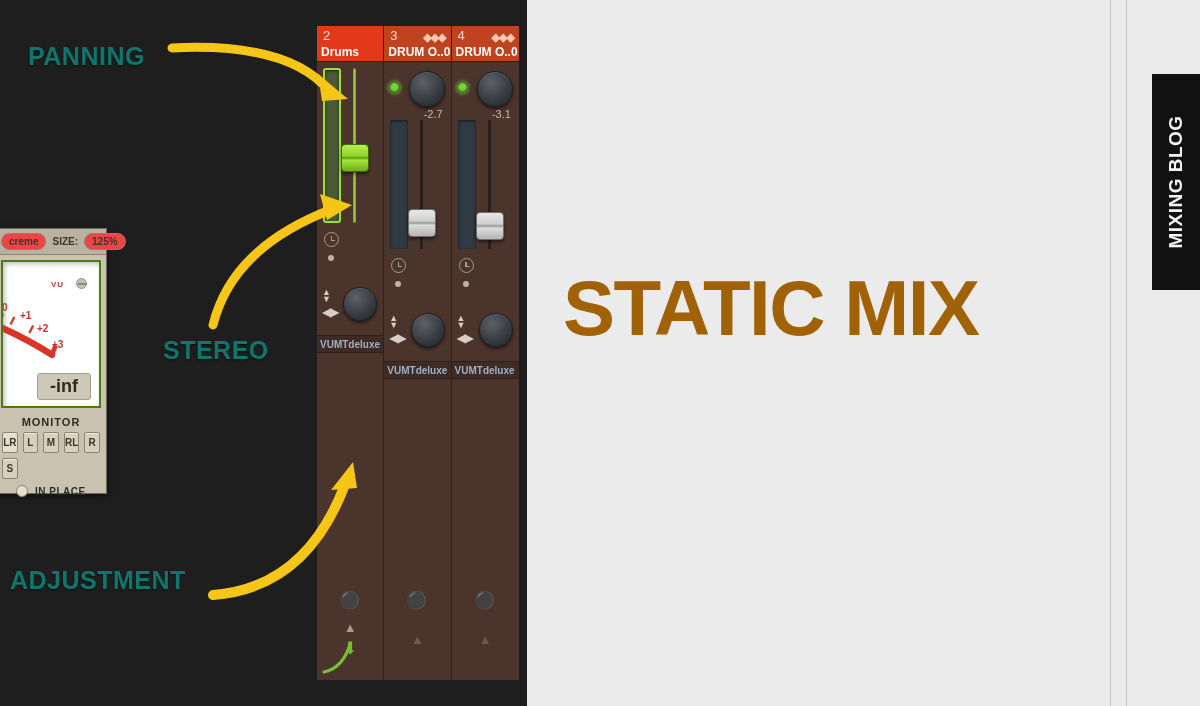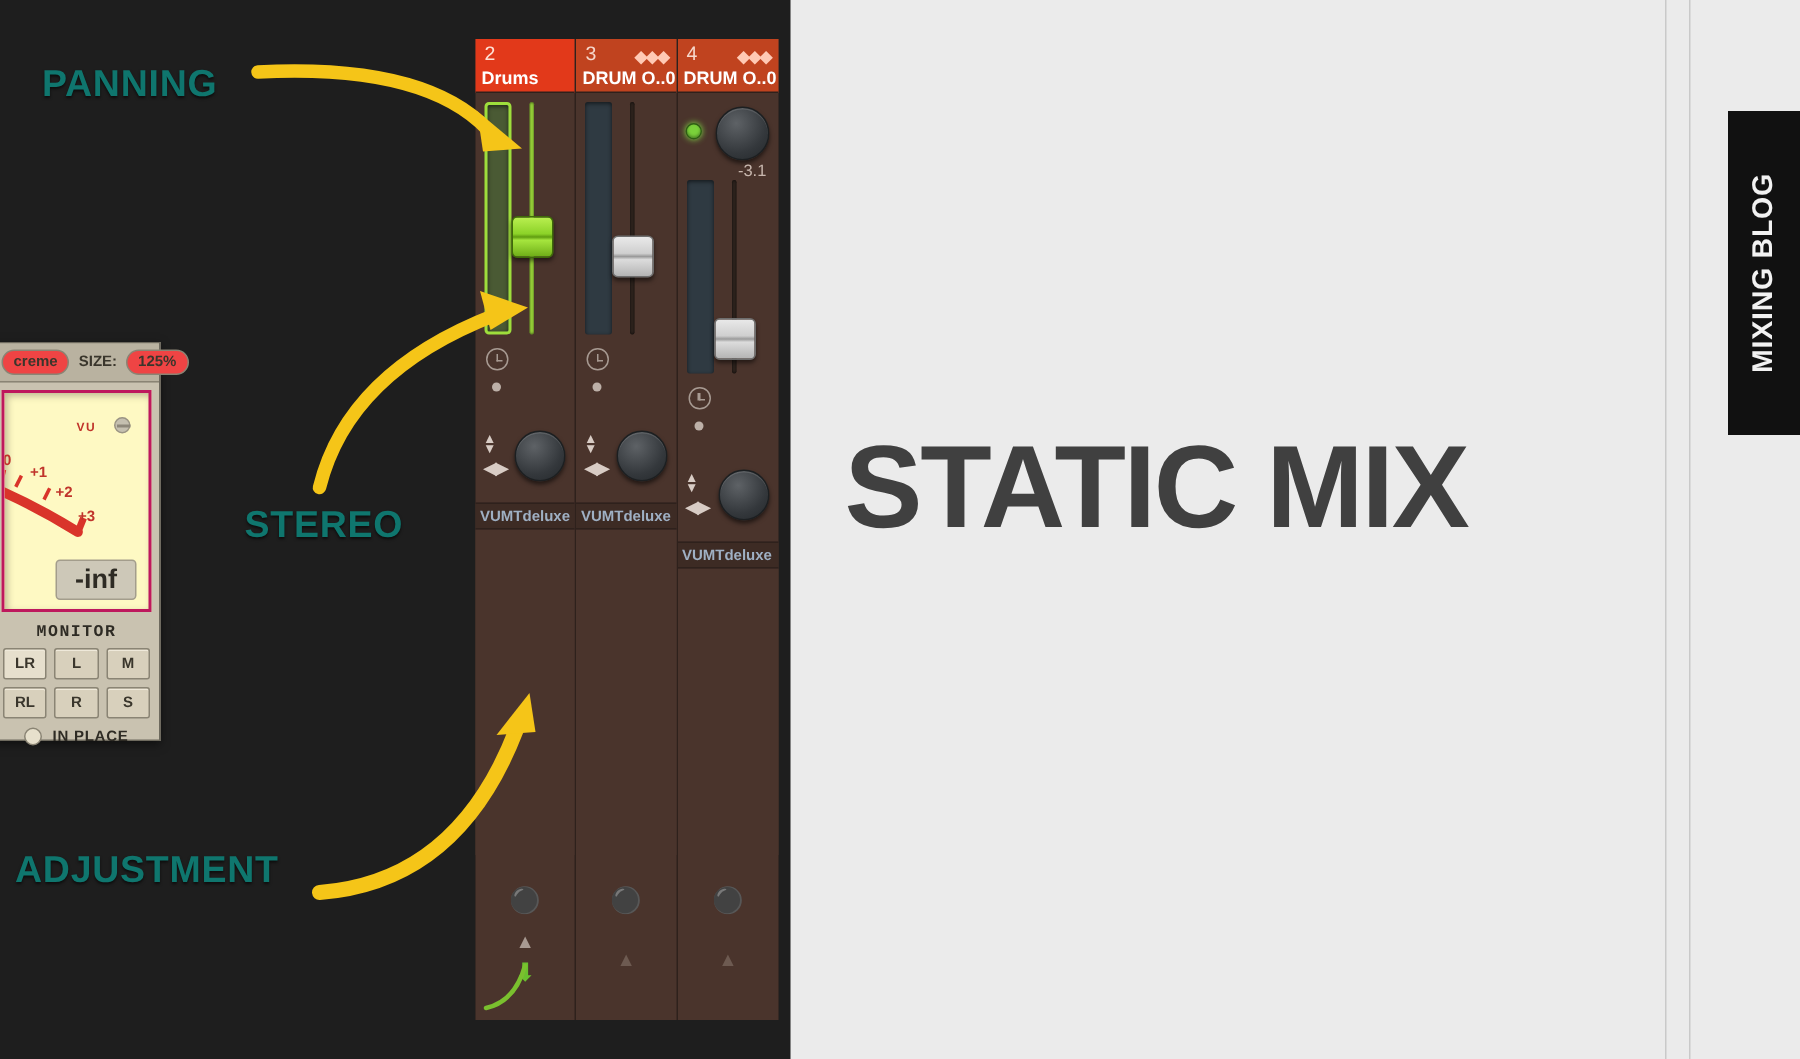--- a/index.html
+++ b/index.html
@@ -20,23 +20,23 @@
   .light-panel{
     position:absolute; left:527px; top:0; width:673px; height:706px;
     background:#ebebeb;
   }
   .vrule{
     position:absolute; top:0; width:1px; height:706px; background:#c9c9c9;
   }
 
   
   .title{
-    position:absolute; left:563px; top:289px; width:560px;
+    position:absolute; left:563px; top:273px; width:560px;
     font-size:78px; font-weight:bold; line-height:0.92;
-    letter-spacing:-1.5px; color:#404040;
+    letter-spacing:-1.5px; color:#a16207;
     font-family:"Liberation Sans", sans-serif;
   }
   .title .l2{ display:block; letter-spacing:-2px; }
 
   
   .blog-tab{
     position:absolute; left:1152px; top:74px; width:48px; height:216px;
     background:#111; overflow:hidden;
   }
   .blog-tab span{
@@ -70,21 +70,21 @@
   }
   .pill{
     background:#ef4444; border:1px solid #8a8474; border-radius:9px;
     font-size:10px; font-weight:bold; color:#3a362c; padding:2px 7px;
     line-height:1.1;
   }
   .vu-header .lbl{ font-size:10px; font-weight:bold; color:#3a362c; }
 
   .vu-face{
     position:relative; margin:5px; height:148px;
-    background:#fef9c3; border:2px solid #be185d;
+    background:#ffffff; border:2px solid #4d7c0f;
     box-shadow:inset 2px 2px 5px rgba(0,0,0,.25);
     overflow:hidden;
   }
   .vu-word{
     position:absolute; left:48px; top:18px; font-size:8px;
     color:#c0342b; font-weight:bold; letter-spacing:1px;
   }
   .vu-screw{
     position:absolute; right:12px; top:16px; width:11px; height:11px;
     border-radius:50%; background:#c5c0b0; border:1px solid #9a9484;
@@ -99,23 +99,23 @@
   }
   .vu-readout{
     position:absolute; right:8px; bottom:6px;
     background:#cdc8b8; border:1px solid #a39d8c; border-radius:3px;
     font-size:18px; font-weight:bold; color:#2e2b24;
     padding:2px 12px;
   }
   .monitor-sec{ padding:3px 6px 0; }
   .monitor-title{
     text-align:center; font-size:11px; font-weight:bold; color:#2e2b24;
-    letter-spacing:1px; margin-bottom:4px;font-family:Liberation Mono, monospace;
-  }
-  .mon-grid{ display:grid; grid-template-columns:repeat(3,1fr); gap:5px; }
+    letter-spacing:1px; margin-bottom:4px;
+  }
+  .mon-grid{ display:grid; grid-template-columns:repeat(5,1fr); gap:5px; }
   .mon-btn{
     background:#d8d0bc; border:1px solid #8a8474; border-radius:2px;
     font-size:10px; font-weight:bold; color:#3a362c; text-align:center;
     padding:4px 0; box-shadow:inset 0 1px 0 #efe9da;
   }
   .mon-btn.on{ background:#e6dfcd; }
   .in-place{
     display:flex; align-items:center; gap:7px; padding:6px 0 0 14px;
   }
   .ip-led{
@@ -345,20 +345,25 @@
         <div class="arrow-dn">⬇</div>
       </div>
     </div>
 
     <div class="ch">
       <div class="ch-head">
         <div class="ch-num">3</div>
         <div class="ch-icon">◆◆◆</div>
         <div class="ch-name">DRUM O..02</div>
       </div>
+      <div class="pan-row">
+        <div class="led"></div>
+        <div class="knob"></div>
+        <div class="gain-val">-2.7</div>
+      </div>
       <div class="fader-area">
         <div class="meter"></div>
         <div class="fader-track"></div>
         <div class="fader-cap" style="top:95px;"></div>
         <div class="clock"></div>
         <div class="dot"></div>
       </div>
       <div class="stereo-row">
         <div class="tri-ud">▲<br>▼</div>
         <div class="tri-lr">◀▶</div>

